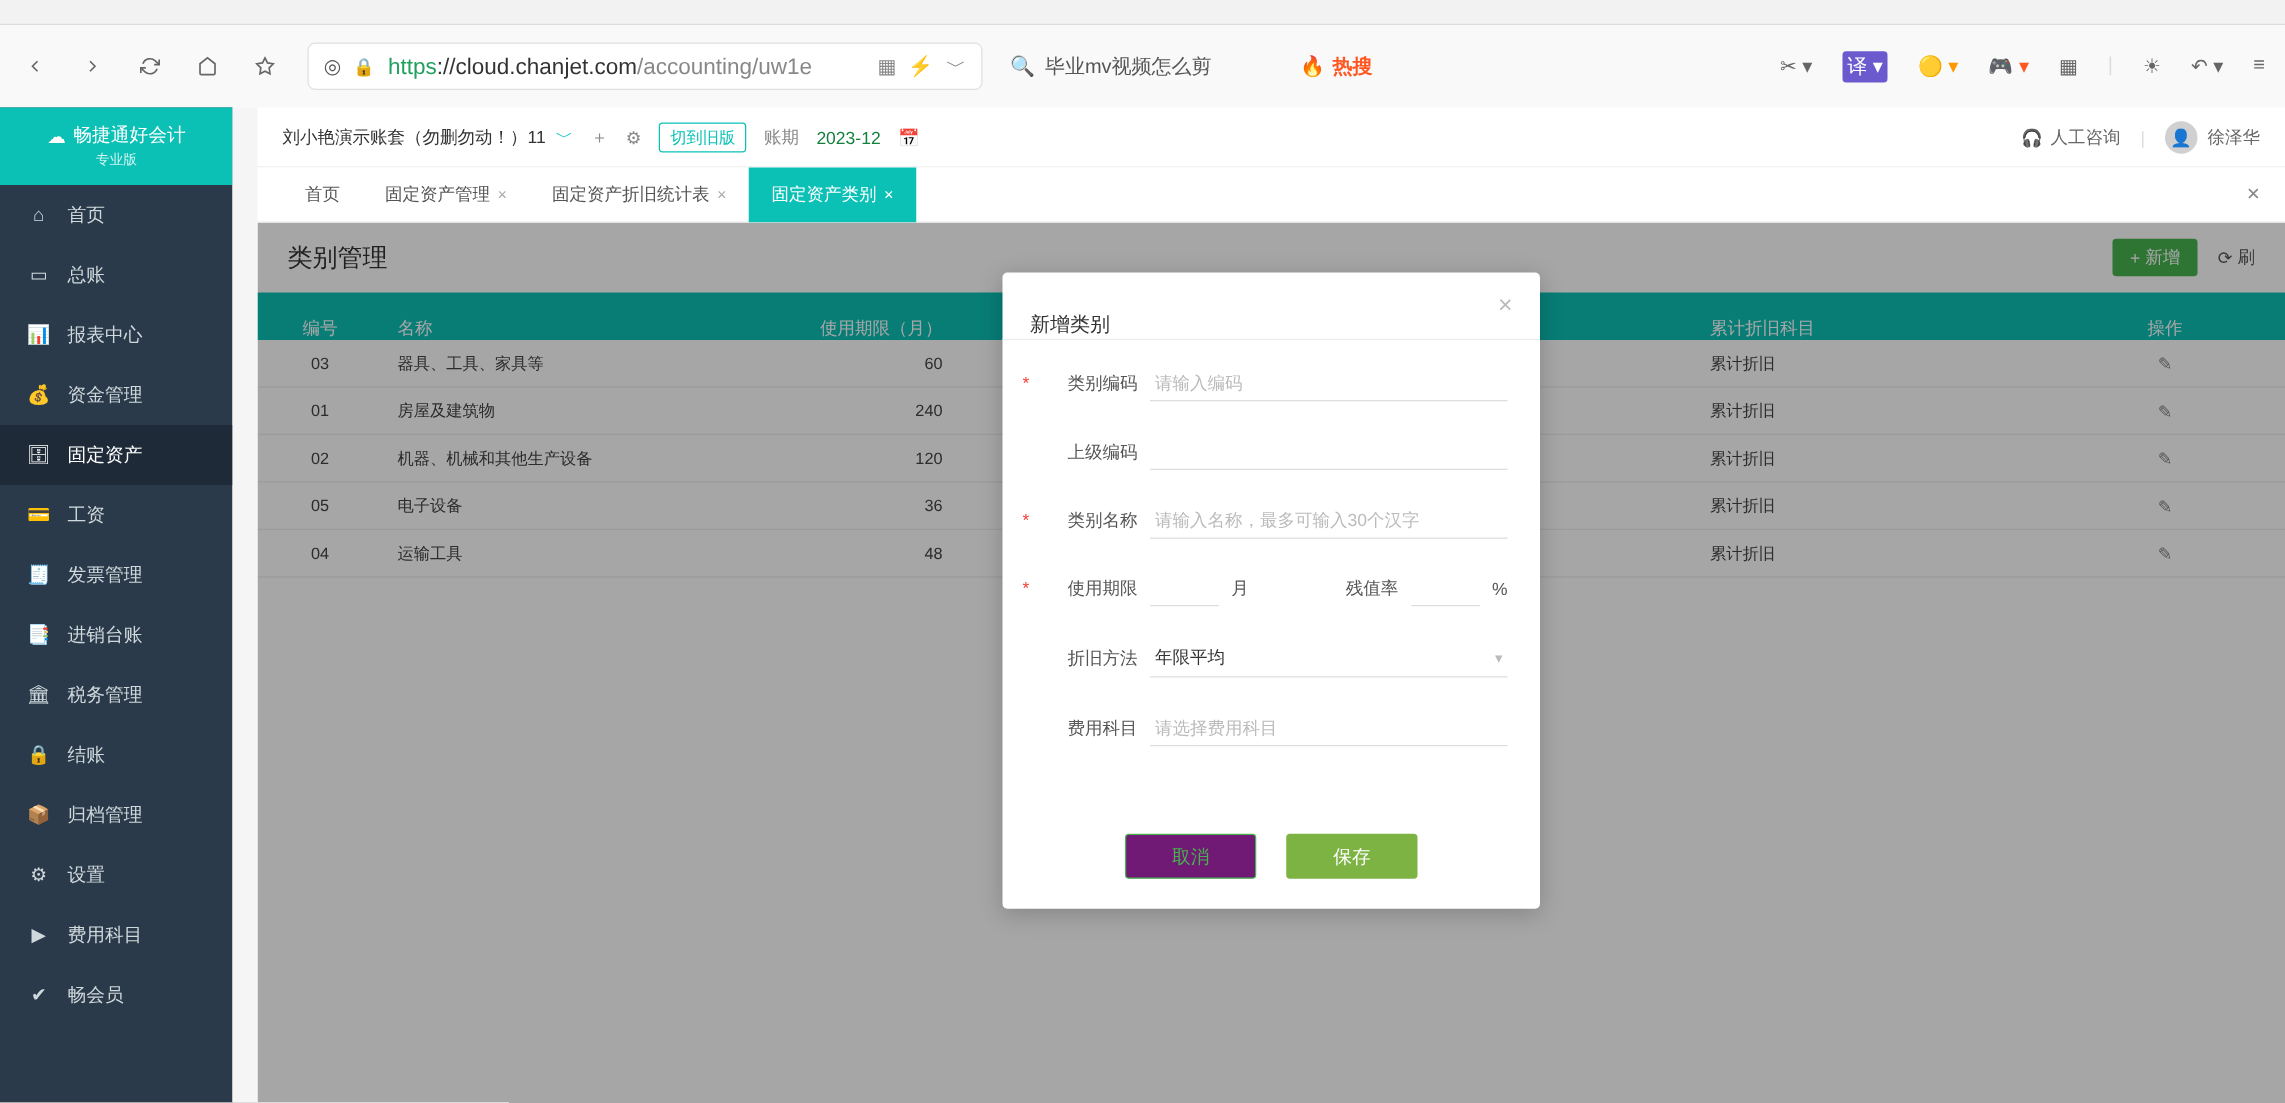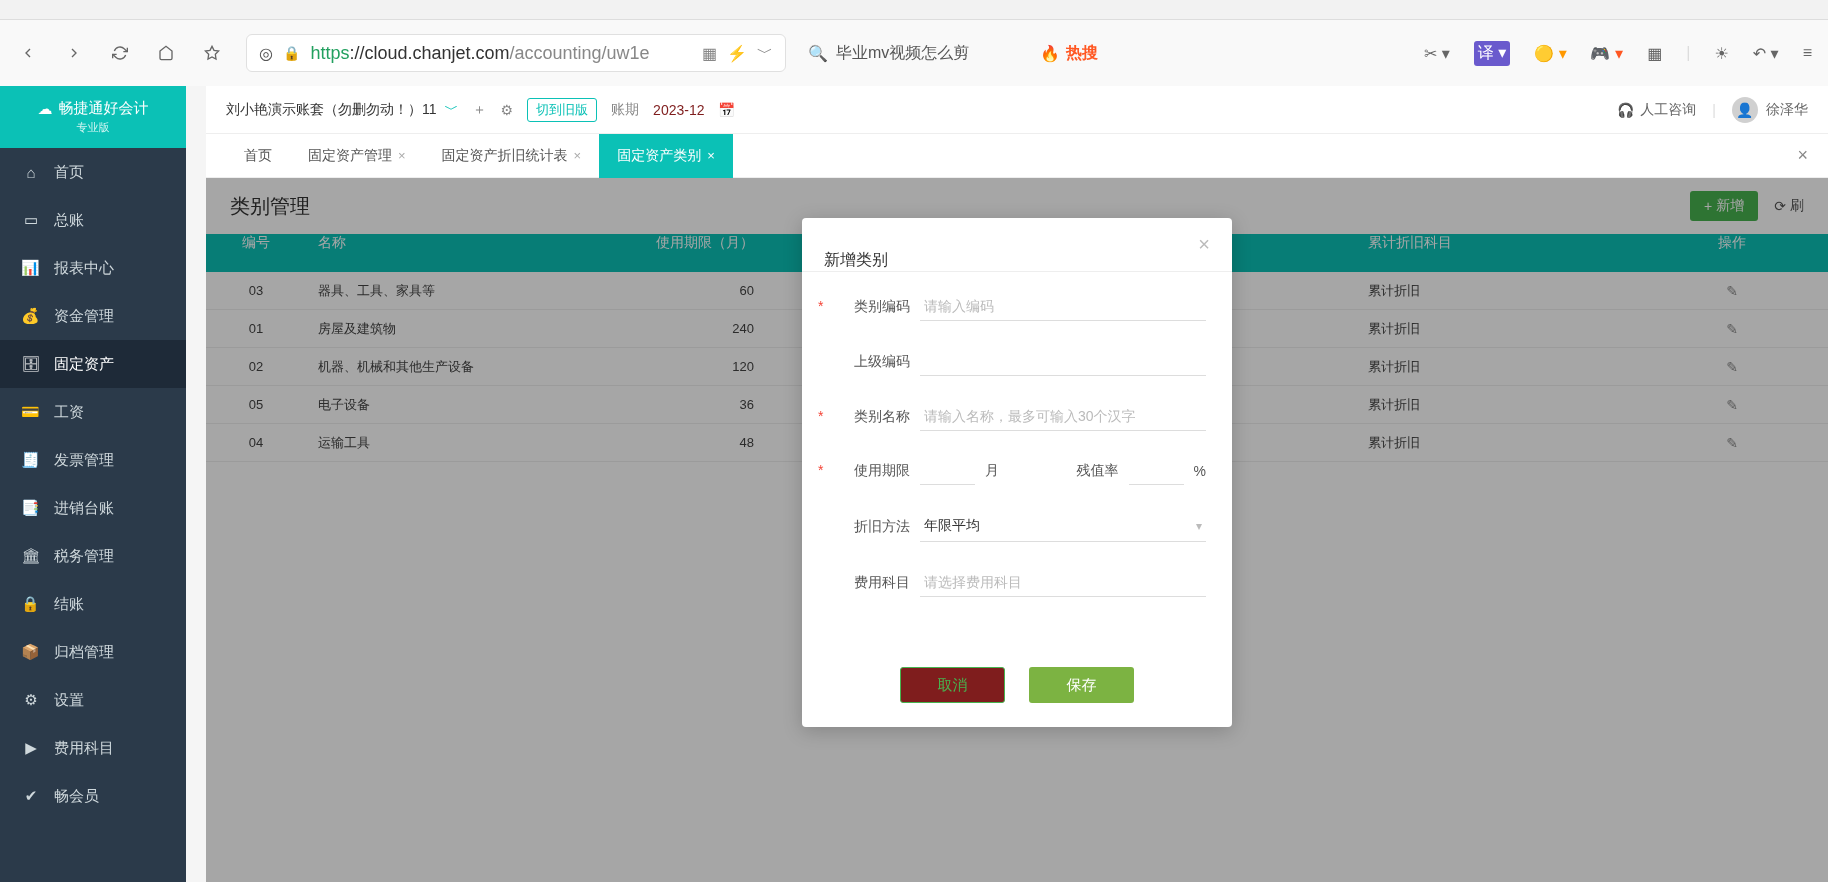--- a/index.html
+++ b/index.html
@@ -22,37 +22,37 @@
 .logo-sub{font-size:11px;margin-top:2px;color:#d0f5f2;}
 .menu-item{height:48px;display:flex;align-items:center;padding:0 22px;gap:14px;cursor:pointer;font-size:15px;}
 .menu-item.active{background:#1e2a38;color:#fff;}
 .menu-item .mi-icon{width:18px;height:18px;display:flex;align-items:center;justify-content:center;font-size:15px;}
 .main{flex:1;background:#f5f5f5;position:relative;display:flex;flex-direction:column;padding-left:20px;}
 .topbar{height:48px;background:#fff;border-bottom:1px solid #eee;display:flex;align-items:center;padding:0 20px;gap:14px;}
 .account-sel{display:flex;align-items:center;gap:8px;font-size:14px;color:#333;}
 .account-sel .chev{color:#0bc1b6;}
 .old-btn{border:1px solid #0bc1b6;color:#0bc1b6;padding:2px 8px;border-radius:3px;font-size:13px;}
 .period-lbl{color:#888;}
-.period-val{color:#7f1d1d;}
+.period-val{color:#15803d;}
 .topbar-right{margin-left:auto;display:flex;align-items:center;gap:16px;color:#666;}
 .avatar{width:26px;height:26px;border-radius:50%;background:#d0d0d0;display:flex;align-items:center;justify-content:center;color:#888;font-size:14px;}
 .tabs{height:44px;background:#fff;display:flex;align-items:center;padding:0 20px;border-bottom:1px solid #eee;}
 .tab{padding:0 18px;height:44px;display:flex;align-items:center;gap:6px;font-size:14px;color:#555;cursor:pointer;}
 .tab .x{color:#aaa;font-size:13px;}
 .tab.active{background:#0bc1b6;color:#fff;}
 .tab.active .x{color:#fff;}
 .close-all{margin-left:auto;color:#888;font-size:18px;cursor:pointer;}
 .content{flex:1;background:#fff;margin:0;position:relative;overflow:hidden;}
 .content-head{height:56px;display:flex;align-items:center;padding:0 24px;}
 .content-head h2{font-size:20px;font-weight:500;color:#333;}
 .head-actions{margin-left:auto;display:flex;align-items:center;gap:16px;}
 .btn-add{background:#47b34f;color:#fff;padding:6px 14px;border-radius:3px;font-size:14px;display:flex;align-items:center;gap:4px;cursor:pointer;}
 .refresh{color:#555;display:flex;align-items:center;gap:4px;cursor:pointer;}
 .table{width:100%;}
-.thead{background:#0bc1b6;color:#fff;display:flex;height:38px;align-items:flex-start;font-size:14px;}
+.thead{background:#0bc1b6;color:#fff;display:flex;height:38px;align-items:flex-end;font-size:14px;}
 .th,.td{padding:0 12px;}
 .col-code{flex:0 0 100px;text-align:center;}
 .col-name{flex:0 0 280px;}
 .col-period{flex:0 0 180px;text-align:right;}
 .col-rate{flex:0 0 100px;text-align:right;}
 .col-method{flex:0 0 130px;text-align:center;}
 .col-cost{flex:0 0 360px;}
 .col-dep{flex:0 0 280px;}
 .col-op{flex:1;text-align:center;}
 .trow{display:flex;height:38px;align-items:center;border-bottom:1px solid #eee;font-size:13px;color:#444;}
@@ -66,21 +66,21 @@
 .form-row{display:flex;align-items:center;margin-bottom:26px;gap:10px;}
 .form-lbl{width:82px;text-align:right;font-size:14px;color:#555;position:relative;}
 .req::before{content:"*";color:#f44336;position:absolute;left:-10px;}
 .form-input{flex:1;border:none;border-bottom:1px solid #ddd;padding:6px 4px;font-size:14px;outline:none;}
 .form-input::placeholder{color:#bbb;}
 .form-sel{flex:1;border:none;border-bottom:1px solid #ddd;padding:6px 4px;font-size:14px;display:flex;justify-content:space-between;align-items:center;color:#333;}
 .chev-d{color:#bbb;font-size:12px;}
 .short-input{width:55px;border:none;border-bottom:1px solid #ddd;padding:6px 4px;outline:none;}
 .unit{font-size:14px;color:#555;}
 .modal-foot{height:84px;display:flex;align-items:center;justify-content:center;gap:24px;}
-.btn-cancel{width:105px;height:36px;border:1px solid #47b34f;color:#47b34f;background:#7f1d1d;border-radius:3px;cursor:pointer;font-size:15px;}
+.btn-cancel{width:105px;height:36px;border:1px solid #47b34f;color:#47b34f;background:#701a75;border-radius:3px;cursor:pointer;font-size:15px;}
 .btn-save{width:105px;height:36px;border:none;background:#7cb342;color:#fff;border-radius:3px;cursor:pointer;font-size:15px;}
 svg{width:1em;height:1em;}
 </style>
 </head>
 <body>
 
 <div class="browser-bar"></div>
 
 <div class="nav-bar">
   <span class="icon">

